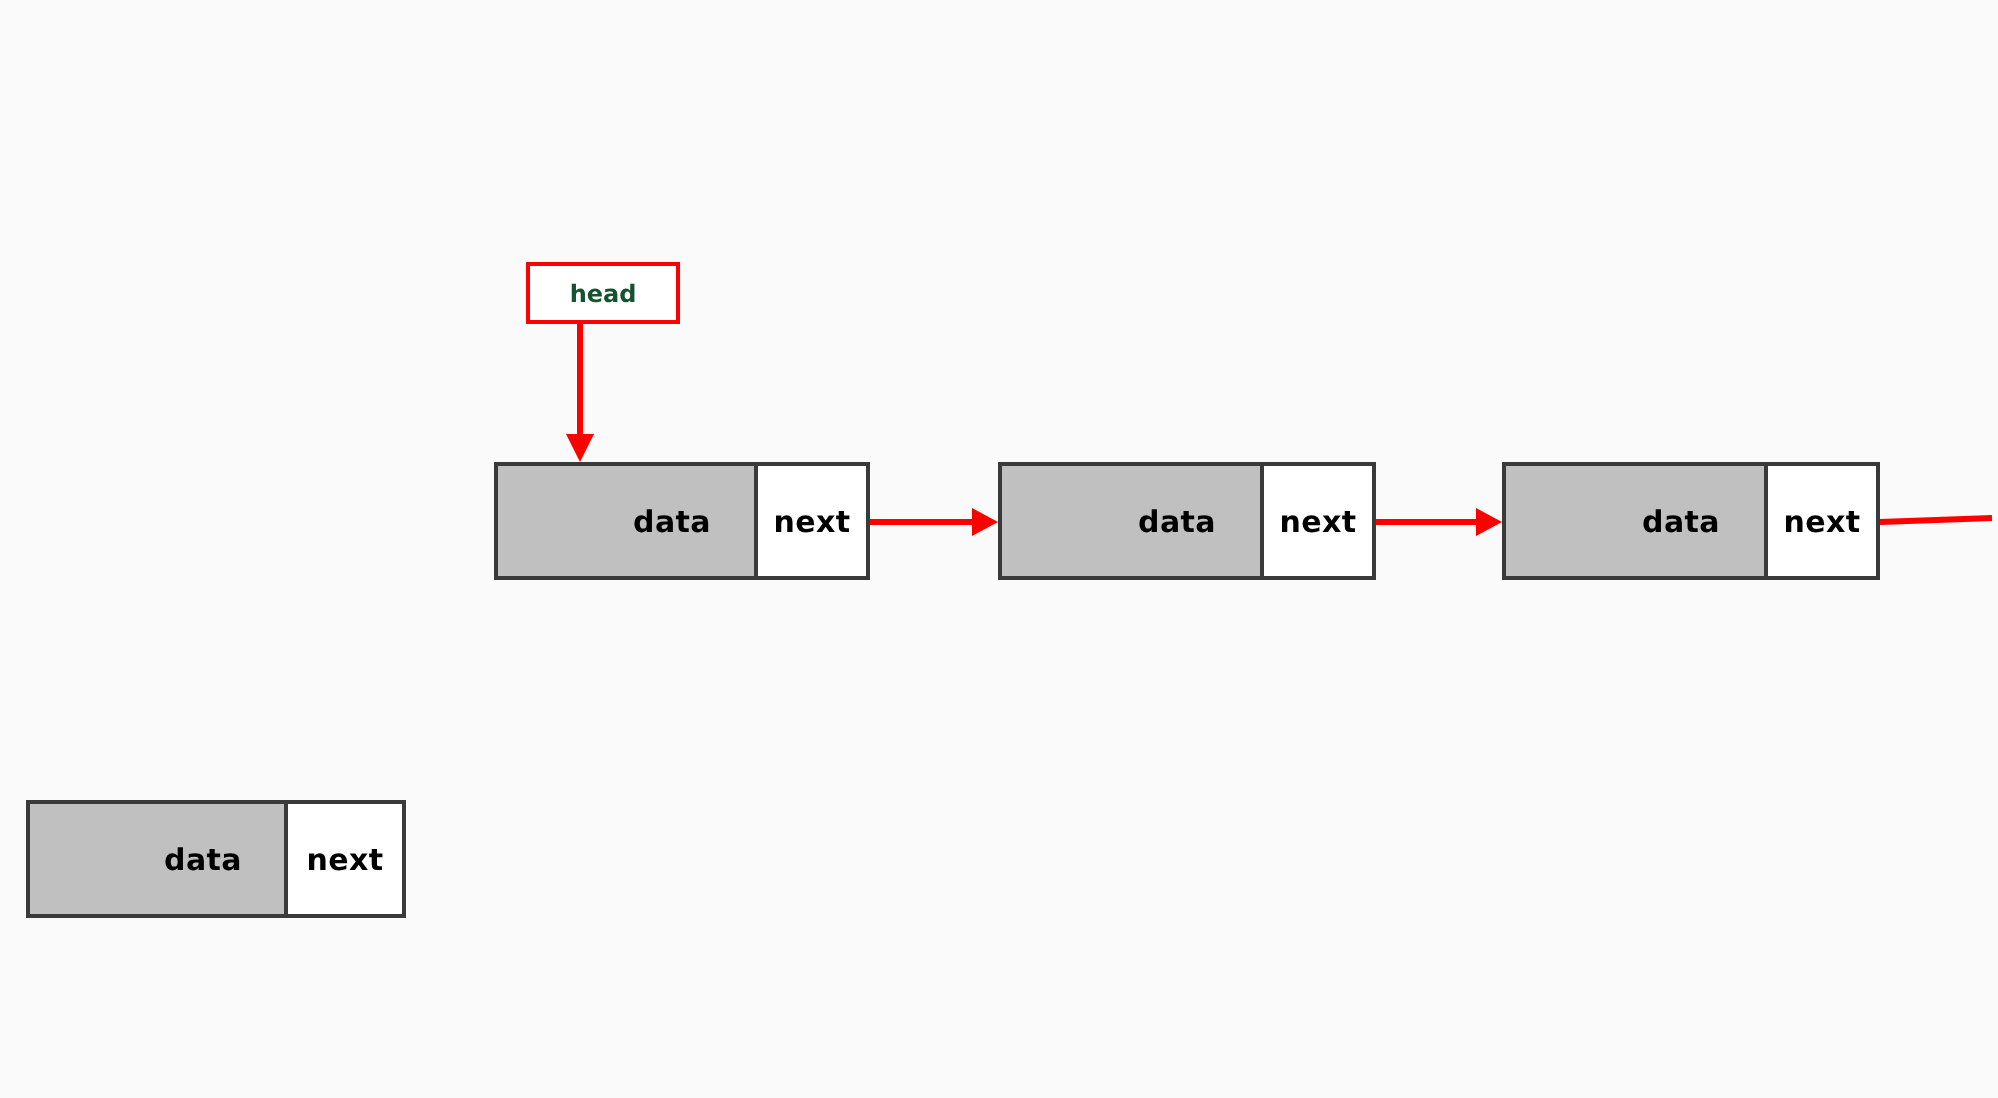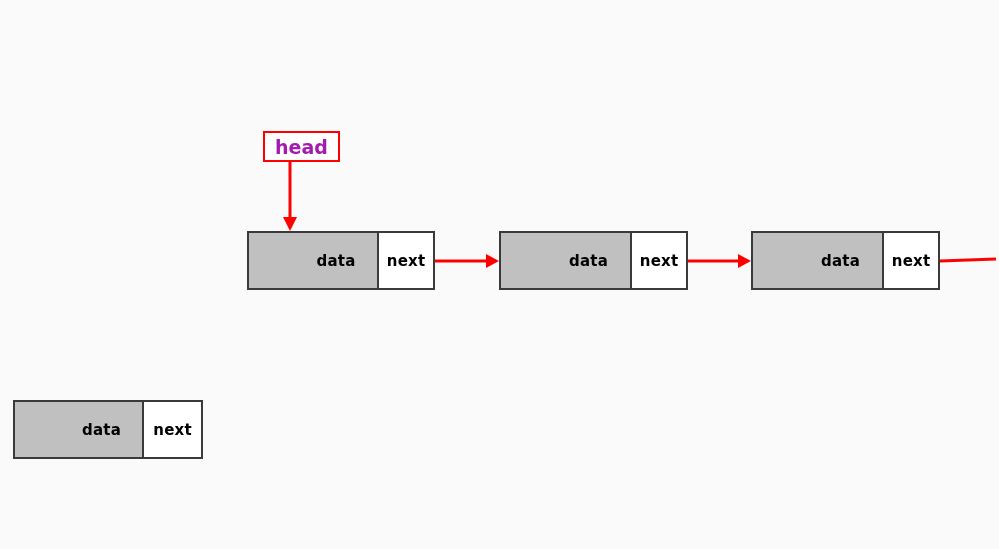--- a/index.html
+++ b/index.html
@@ -54,23 +54,23 @@
   .head-box {
     position: absolute;
     box-sizing: border-box;
     border: 2px solid #ff0000;
     background: #ffffff;
     display: flex;
     align-items: center;
     justify-content: center;
   }
   .head-label {
-    font-size: 19px;
+    font-size: 12px;
     font-weight: bold;
-    color: #a21caf;
+    color: #14532d;
     user-select: none;
   }
 
   
   .conn {
     position: absolute;
   }
   .conn svg {
     display: block;
     overflow: visible;

